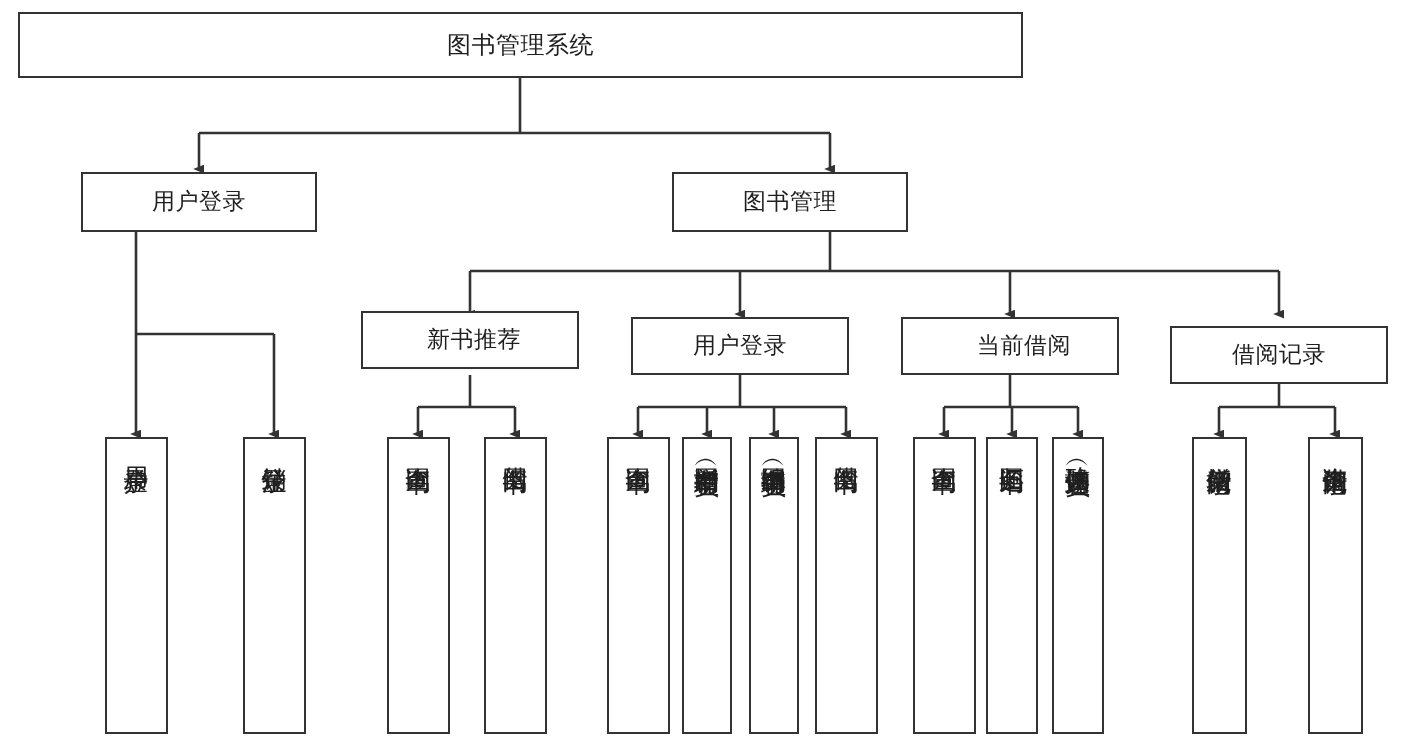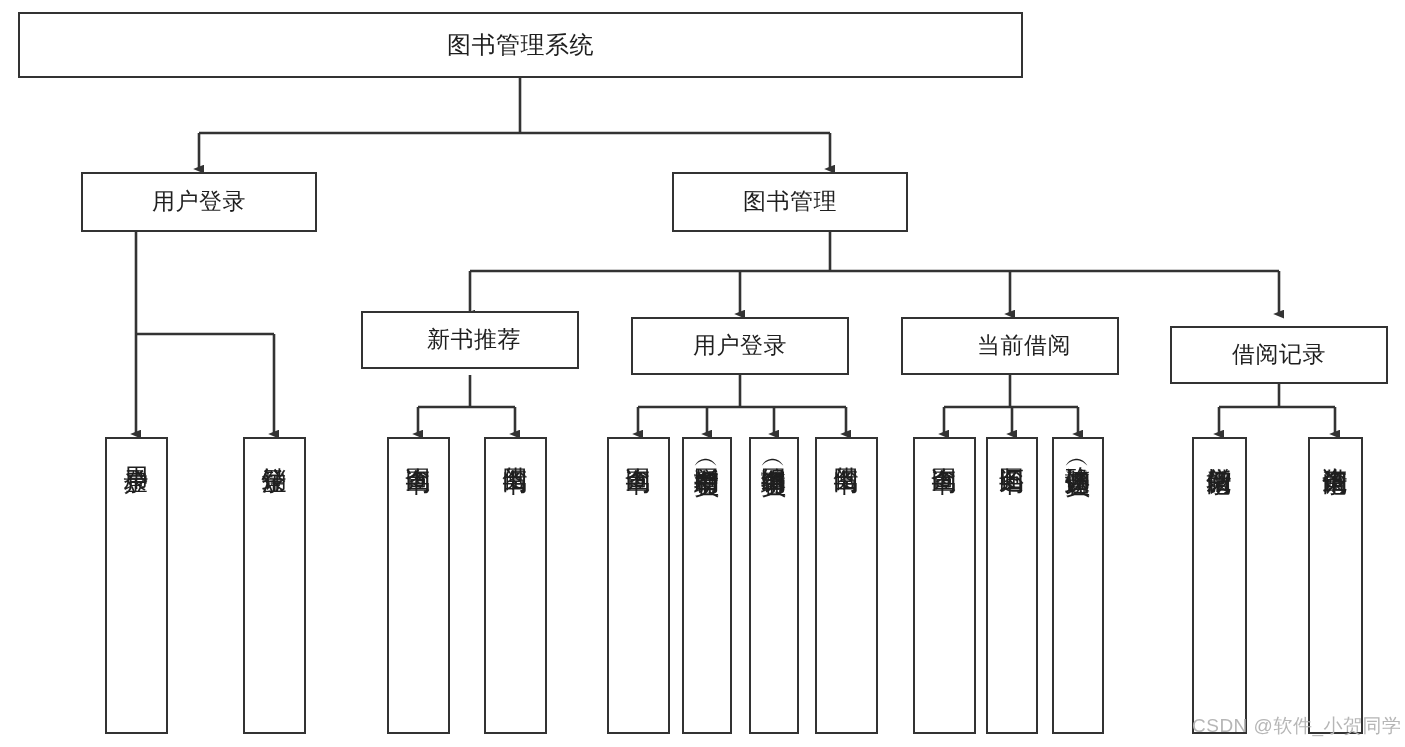--- a/index.html
+++ b/index.html
@@ -173,14 +173,13 @@
         <div class="label">确认归还（管理员）</div>
       </div>
       <div class="node leaf" style="left: 1192px; top: 437px; width: 55px; height: 297px;">
         <div class="label">新增借阅记录</div>
       </div>
       <div class="node leaf" style="left: 1308px; top: 437px; width: 55px; height: 297px;">
         <div class="label">查询借阅记录</div>
       </div>
     </div>
 
-  <div class="watermark">CSDN @软件_小贺同学</div>
 </div>
 
 </body></html>

